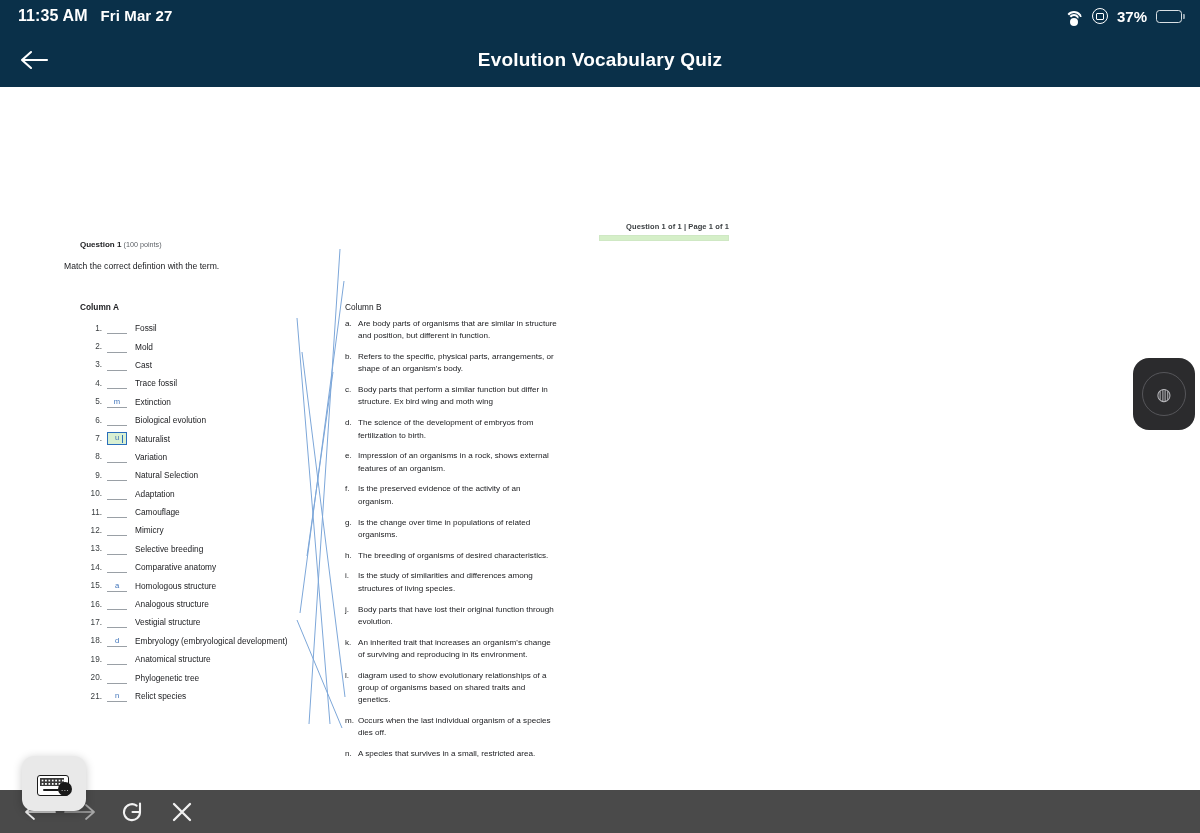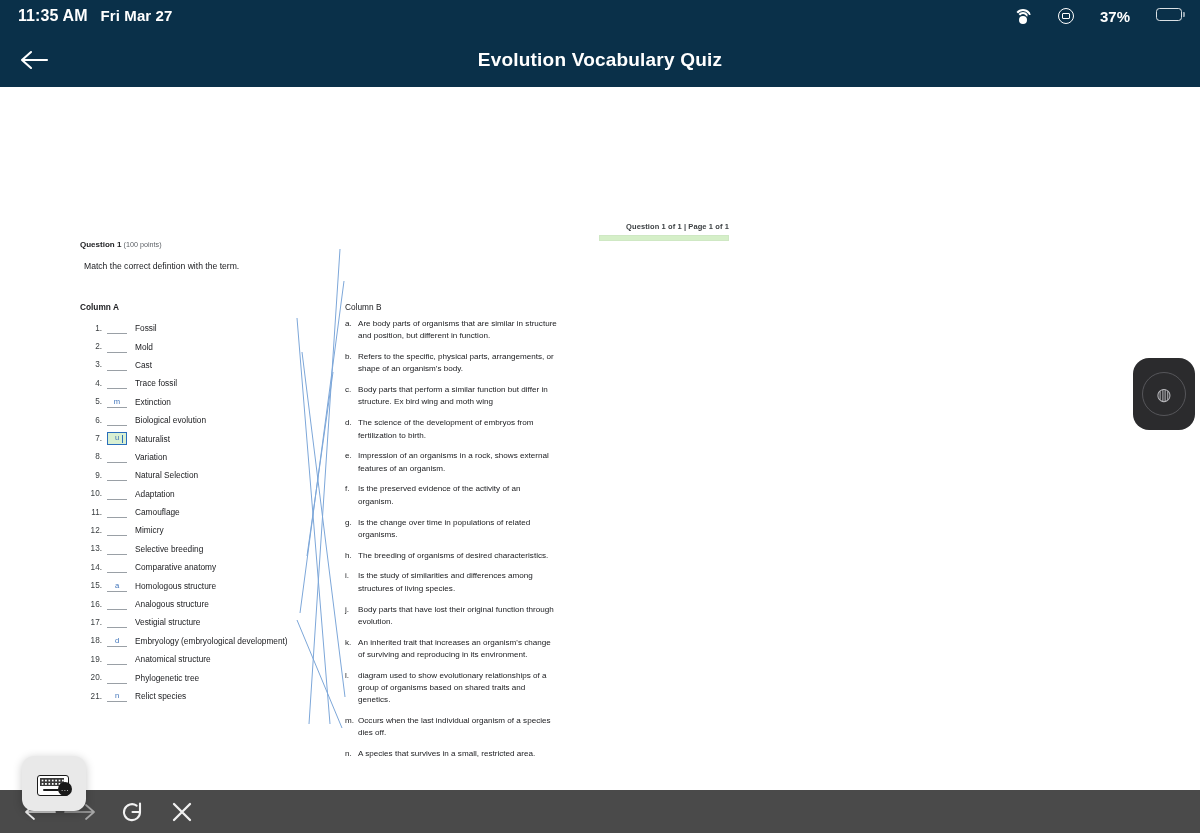--- a/index.html
+++ b/index.html
@@ -16,21 +16,21 @@
   
   .statusbar{
     position:absolute;left:0;top:0;width:1200px;height:32px;
     background:#0a3049;color:#ffffff;
     display:flex;align-items:center;justify-content:space-between;
     padding:0 18px;box-sizing:border-box;
   }
   .sb-left{display:flex;align-items:baseline;gap:13px;font-size:16px;font-weight:600;letter-spacing:.1px;}
   .sb-time{font-size:16px;font-weight:600;}
   .sb-date{font-size:15px;font-weight:600;}
-  .sb-right{display:flex;align-items:flex-start;gap:26px;}
+  .sb-right{display:flex;align-items:center;gap:9px;}
   .wifi-ico{display:inline-block;width:17px;height:13px;position:relative;}
   .wifi-ico i{position:absolute;border:2px solid #fff;border-bottom-color:transparent;border-left-color:transparent;border-right-color:transparent;border-radius:50% 50% 0 0 / 100% 100% 0 0;left:50%;transform:translateX(-50%);}
   .wifi-ico i:nth-child(1){width:15px;height:7px;top:1px;}
   .wifi-ico i:nth-child(2){width:9px;height:4px;top:4.5px;}
   .wifi-ico i:nth-child(3){width:4px;height:4px;top:8px;border-radius:50%;background:#fff;border-color:#fff;}
   .lock-ico{width:14px;height:14px;border:1.6px solid #fff;border-radius:50%;position:relative;display:inline-block;}
   .lock-ico::after{content:"";position:absolute;left:3.4px;top:4.4px;width:6px;height:4.6px;border:1.4px solid #fff;border-radius:1px;background:transparent;}
   .batt-pct{font-size:15px;font-weight:600;}
   .batt{width:26px;height:13px;border:1.6px solid rgba(255,255,255,.85);border-radius:3.5px;position:relative;box-sizing:border-box;padding:1.4px;}
   .batt::after{content:"";position:absolute;right:-3.5px;top:3.6px;width:2px;height:4.5px;background:rgba(255,255,255,.55);border-radius:0 1px 1px 0;}
@@ -64,21 +64,21 @@
     margin-bottom:4px;white-space:nowrap;
   }
   .progress-bar{
     height:6px;width:130px;background:#e8f5e2;border:1px solid #cfe8c4;box-sizing:border-box;
   }
   .progress-fill{height:100%;width:100%;background:#d5efc8;}
 
   .q-head{position:absolute;left:80px;top:153px;font-size:8px;color:#202124;}
   .q-head b{font-weight:700;font-size:8px;}
   .q-head span{color:#5f6368;font-size:7.2px;}
-  .q-prompt{position:absolute;left:84px;top:174px;font-size:8.6px;color:#202124;}
+  .q-prompt{position:absolute;left:64px;top:174px;font-size:8.6px;color:#202124;}
 
   .col-head-a{position:absolute;left:80px;top:215px;font-size:8.3px;font-weight:700;color:#202124;}
   .col-head-b{position:absolute;left:345px;top:215px;font-size:8.3px;font-weight:400;color:#202124;}
 
   
   .colA{position:absolute;left:80px;top:232px;width:250px;}
   .rowA{display:flex;align-items:center;height:18.4px;font-size:8.3px;color:#202124;}
   .rowA .num{width:22px;text-align:right;color:#3c4043;font-size:8.2px;padding-right:3px;}
   .blank{
     width:20px;height:12px;margin:0 8px 0 2px;

